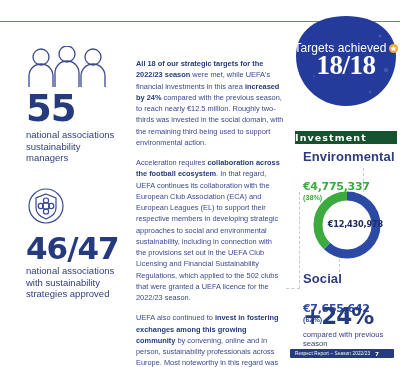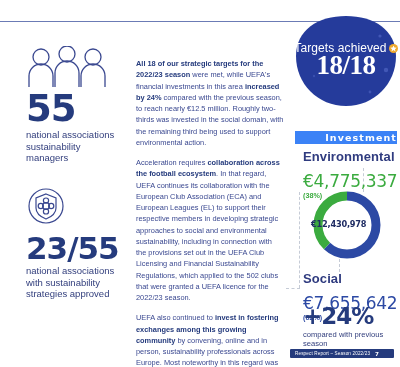--- a/index.html
+++ b/index.html
@@ -124,50 +124,50 @@
     letter-spacing: -0.5px;
   }
 
   
   .invest-header {
     position: absolute;
     left: 9px;
     top: 131px;
     width: 102px;
     height: 13px;
-    background: #3b82f6;
+    background: #14532d;
     color: #ffffff;
     font-family: "DejaVu Sans", sans-serif;
     font-weight: bold;
     font-size: 9.5px;
     letter-spacing: 1.1px;
-    text-align: right;
+    text-align: left;
     line-height: 13px;
   }
 
   
   .env-group {
     position: absolute;
     left: 11px;
     top: 149px;
     width: 102px;
     text-align: center;
   }
   .fig-label {
     font-size: 13px;
     font-weight: bold;
     color: #2f3b7f;
     letter-spacing: 0.1px;
   }
   .fig-value {
     font-family: "DejaVu Sans", sans-serif;
-    font-weight: normal;
-    font-size: 17px;
+    font-weight: bold;
+    font-size: 11px;
     letter-spacing: -0.3px;
-    margin-top: 7px;
+    margin-top: 16px;
   }
   .fig-value.env { color: #3bab3f; }
   .fig-value.soc { color: #2c49a4; }
   .fig-pct {
     font-size: 7.2px;
     font-weight: bold;
     margin-top: 0px;
   }
   .fig-pct.env { color: #3bab3f; }
   .fig-pct.soc { color: #2c49a4; }
@@ -182,21 +182,21 @@
     left: 25px;
     top: 189px;
     width: 72px;
     height: 72px;
   }
   .donut-center {
     position: absolute;
     left: 0;
     top: 30px;
     width: 72px;
-    text-align: left;
+    text-align: right;
     font-family: "DejaVu Sans", sans-serif;
     font-weight: bold;
     font-size: 8.2px;
     color: #1f2c63;
     letter-spacing: -0.2px;
   }
 
   
   .guide {
     position: absolute;
@@ -301,21 +301,21 @@
             <circle cx="20" cy="20" r="17"></circle>
             <path d="M20 8 L30 12 V22 C30 28 25 31 20 33 C15 31 10 28 10 22 V12 Z"></path>
             <circle cx="20" cy="20" r="3.4"></circle>
             <circle cx="20" cy="14.6" r="2.6"></circle>
             <circle cx="20" cy="25.4" r="2.6"></circle>
             <circle cx="14.8" cy="20" r="2.6"></circle>
             <circle cx="25.2" cy="20" r="2.6"></circle>
           </g>
         </svg>
       </span>
-      <div class="stat-number big4655">23/55</div>
+      <div class="stat-number big4655">46/47</div>
       <div class="stat-caption">national associations with sustainability strategies approved</div>
     </div>
 
   </div>
 
   <div class="body-col" id="body-col">
       <p><b>All 18 of our strategic targets for the 2022/23 season</b><span> were met, while UEFA's financial investments in this area </span><b>increased by 24%</b><span> compared with the previous season, to reach nearly €12.5 million. Roughly two-thirds was invested in the social domain, with the remaining third being used to support environmental action.</span></p>
       <p><span>Acceleration requires </span><b>collaboration across the football ecosystem</b><span>. In that regard, UEFA continues its collaboration with the European Club Association (ECA) and European Leagues (EL) to support their respective members in developing strategic approaches to social and environmental sustainability, including in connection with the provisions set out in the UEFA Club Licensing and Financial Sustainability Regulations, which applied to the 502 clubs that were granted a UEFA licence for the 2022/23  season.</span></p>
       <p><span>UEFA also continued to </span><b>invest in fostering exchanges among this growing community</b><span> by convening, online and in person, sustainability professionals across Europe. Most noteworthy in this regard was the inaugural edition of the UEFA Respect Forum, held in late June 2023 on the German FA (DFB) campus in Frankfurt, bringing together some 250 stakeholders, professionals and experts (including three dozen speakers) to advance collaborative actions around sustainability in football. A second edition will be organised in late 2024, possibly in Switzerland, on the road to Women's EURO 2025.</span></p>
     </div>

